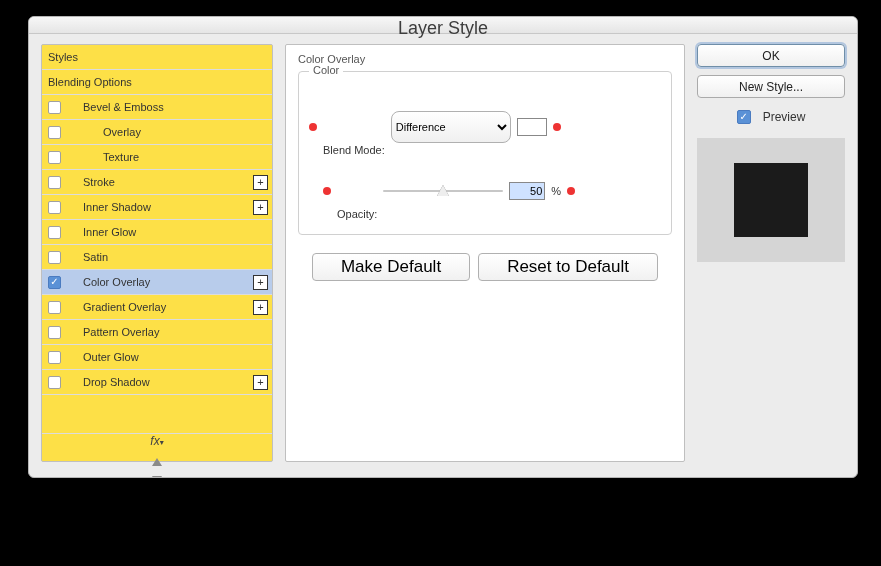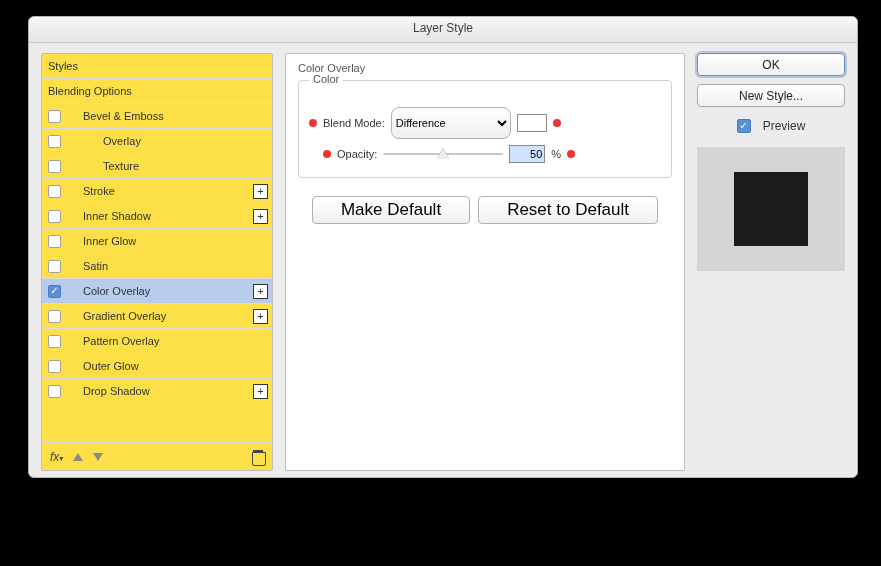--- a/index.html
+++ b/index.html
@@ -15,26 +15,26 @@
     position: absolute;
     left: 28px; top: 16px;
     width: 830px; height: 462px;
     background: #ececec;
     border: 1px solid #b5b5b5;
     border-radius: 6px;
     box-shadow: 0 8px 28px rgba(0,0,0,0.55);
     overflow: hidden;
   }
   .titlebar {
-    height: 26px;
+    height: 17px;
     background: linear-gradient(#f7f7f7, #e5e5e5);
     border-bottom: 1px solid #c7c7c7;
     text-align: center;
     line-height: 22px;
-    font-size: 12px;
+    font-size: 18px;
     color: #3d3d3d;
   }
   .body {
     display: flex;
     padding: 10px 12px 10px 12px;
     gap: 12px;
     height: calc(100% - 22px);
   }
 
   
@@ -83,22 +83,23 @@
     text-align: center;
     line-height: 13px;
     font-size: 11px;
     background: #fff;
   }
   .styles-footer {
     height: 28px;
     border-top: 1px solid #dcdcdc;
     display: flex;
     align-items: center;
-    padding: 0 8px;
+    padding: 0 2px;
     gap: 10px;
+    flex-direction: column;
   }
   .footer-icon {
     font-style: italic;
     font-size: 12px;
     color: #444;
     position: relative;
   }
   .arrow-up, .arrow-down {
     width: 0; height: 0;
     border-left: 5px solid transparent;
@@ -153,20 +154,21 @@
     display: flex;
     align-items: center;
     margin-top: 6px;
     gap: 6px;
     position: relative;
   }
   .form-row .lbl {
     width: 78px;
     text-align: right;
     color: #333;
+    margin-top: 46px;
   }
   .reddot {
     width: 8px; height: 8px; border-radius: 50%;
     background: #e33;
     flex: none;
   }
   select.blend {
     width: 120px;
     height: 32px;
     font-size: 11px;

